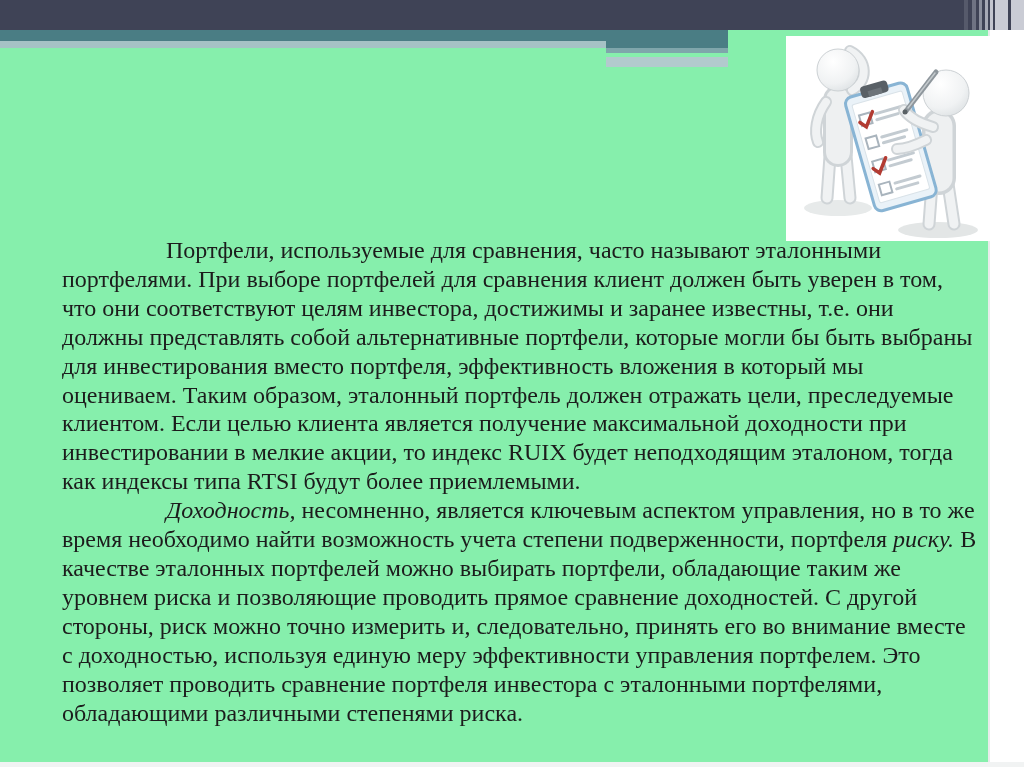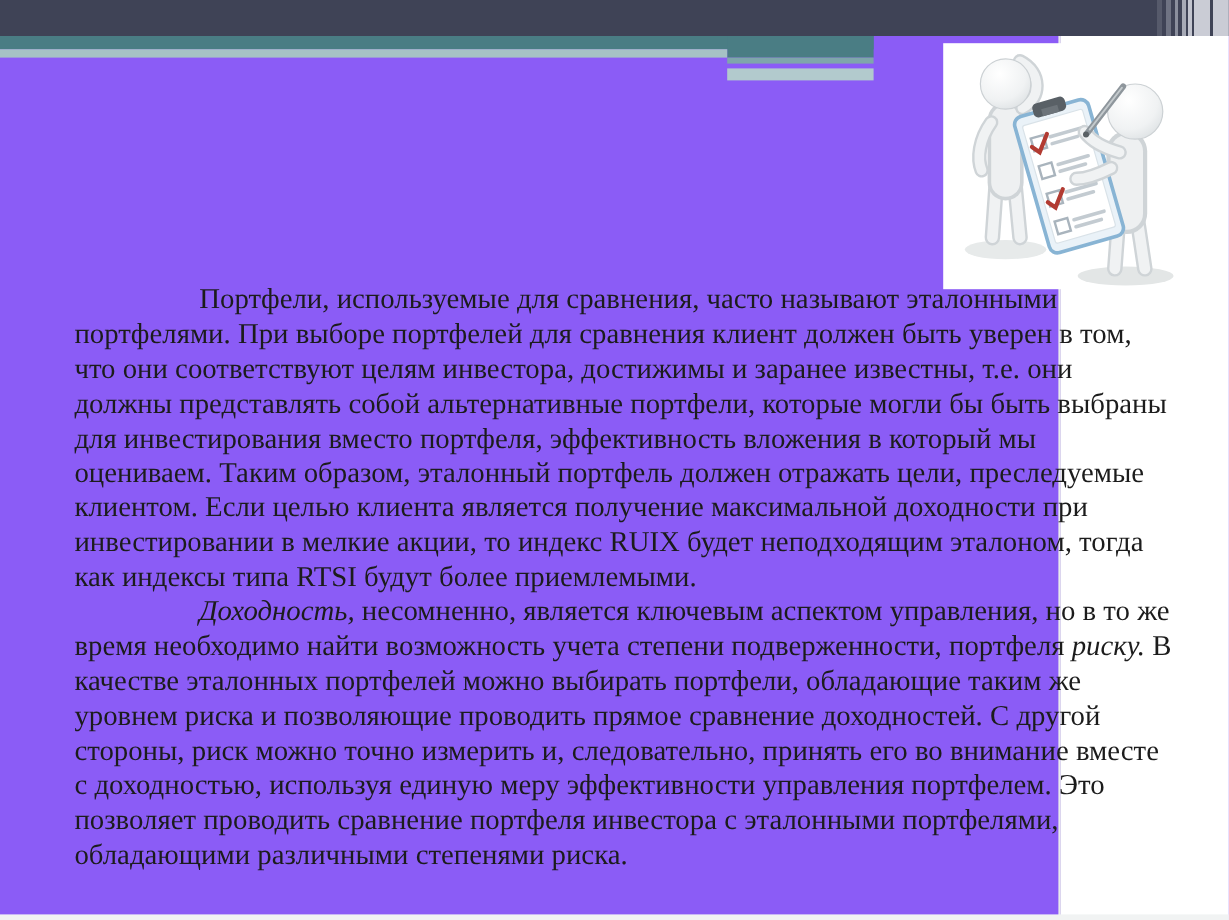--- a/index.html
+++ b/index.html
@@ -4,22 +4,22 @@
 <style>
   html, body { margin: 0; padding: 0; }
   body {
     width: 1024px; height: 767px;
     background: #ffffff;
     overflow: hidden;
     font-family: "Liberation Serif", "DejaVu Serif", serif;
   }
   .slide {
     position: relative;
-    width: 884px; height: 767px;
-    background: #8b5cf6;
+    width: 990px; height: 767px;
+    background: #86efac;
   }
   
   .bar-dark {
     position: absolute; top: 0; left: 0;
     width: 1024px; height: 30px;
     background: var(--header-dark, #3F4356);
   }
   .bar-stripes {
     position: absolute; top: 0; right: 0;
     width: 64px; height: 30px;

